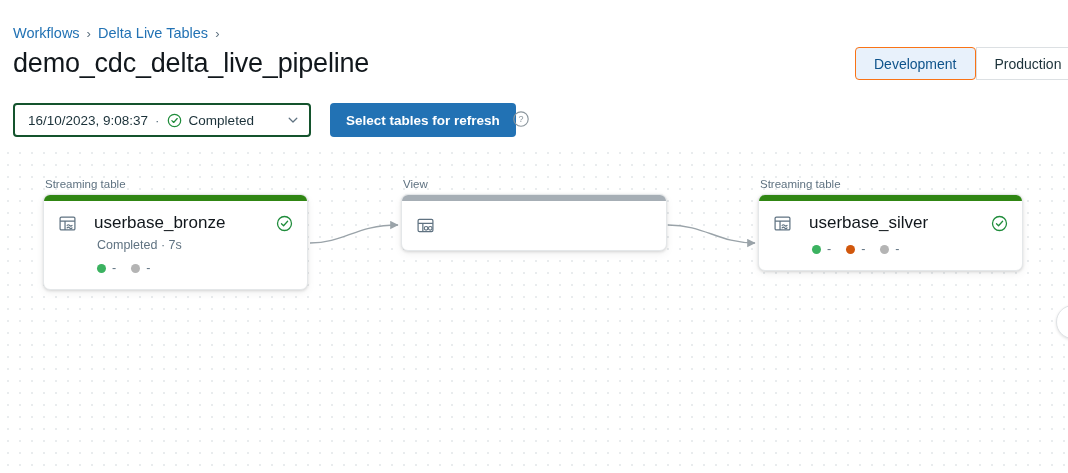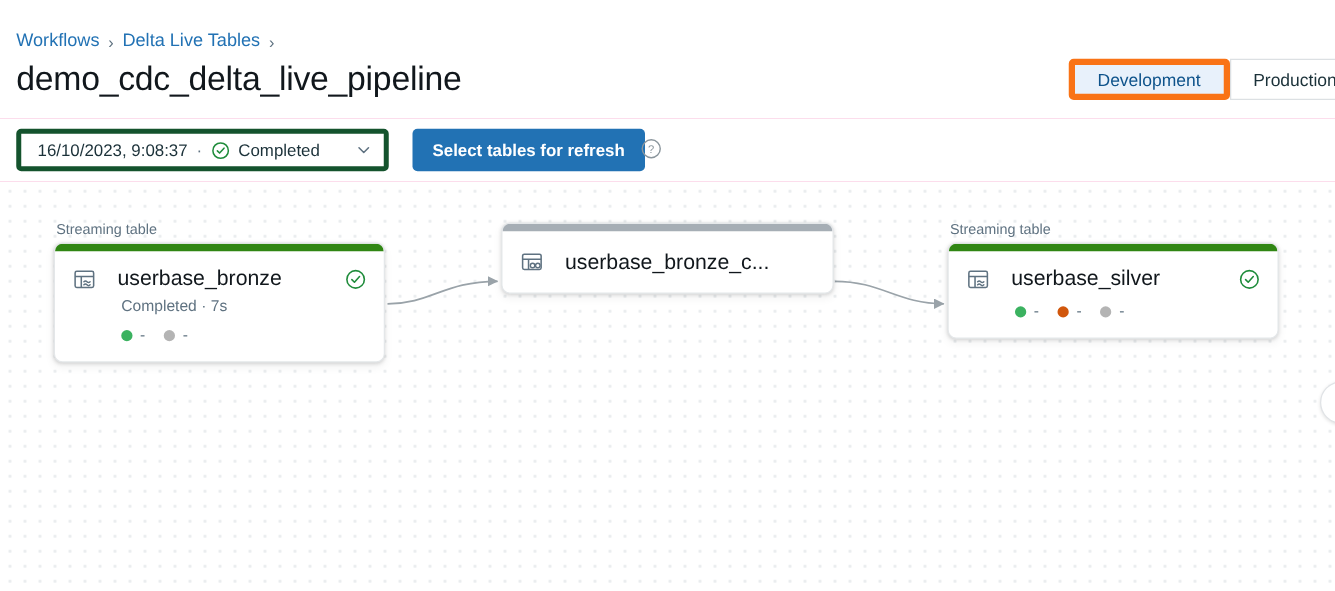--- a/index.html
+++ b/index.html
@@ -15,25 +15,25 @@
   .header { position:absolute; left:0; top:0; width:1068px; height:95px; background:#fff; }
   .breadcrumb { position:absolute; left:13px; top:25px; font-size:14.5px; color:#1b3139; display:flex; align-items:center; gap:7px; white-space:nowrap; }
   .crumb-link { color:#2272b4; cursor:pointer; }
   .crumb-sep { color:#5f7281; font-size:13px; }
   .page-title { position:absolute; left:13px; top:48px; font-size:27px; font-weight:400; color:#11171c; letter-spacing:-0.2px; white-space:nowrap; }
 
   .env-toggle { position:absolute; left:855px; top:47px; height:33px; display:flex; }
   .env-btn { height:33px; display:flex; align-items:center; justify-content:center; padding:0 18px;
              font-size:14px; color:#1b3139; background:#fff; border:1px solid #dce0e3; cursor:pointer; white-space:nowrap; }
   .env-btn.first { border-radius:4px 0 0 4px; }
-  .env-btn.active { background:#e8f1fb; border:5px solid #f97316; color:#0e538b; border-radius:4px; position:relative; z-index:2; }
+  .env-btn.active { background:#e8f1fb; border:1px solid #f97316; color:#0e538b; border-radius:4px; position:relative; z-index:2; }
 
   
   .toolbar { position:absolute; left:0; top:95px; width:1068px; height:50px; background:#fff; }
-  .run-select { position:absolute; left:13px; top:8px; height:34px; min-width:298px; border:4px solid #14532d; border-radius:4px;
+  .run-select { position:absolute; left:13px; top:8px; height:34px; min-width:298px; border:2px solid #14532d; border-radius:4px;
                 background:#fff; display:flex; align-items:center; padding:0 10px 0 13px; gap:7px; font-size:13.5px; color:#1b3139; cursor:pointer; }
   .run-ts { white-space:nowrap; }
   .run-dot { color:#5f7281; }
   .run-status { white-space:nowrap; }
   .chev { margin-left:auto; padding-left:14px; color:#5f7281; display:flex; align-items:center; }
   .refresh-btn { position:absolute; left:330px; top:8px; height:34px; background:#2272b4; color:#fff; border:none; border-radius:4px;
                  padding:0 16px; font-size:13.5px; font-weight:600; cursor:pointer; white-space:nowrap; display:flex; align-items:center; }
   .help-icon { position:absolute; left:512px; top:110px; width:18px; height:18px; cursor:pointer; }
 
   
@@ -164,34 +164,34 @@
               <i class="dot" style="background:#b4b4b4;"></i>
               <span>-</span>
             </span>
           </div>
           <div class="node-pad"></div>
         </div>
       </div>
     </div>
 
     <div class="node-group" style="left:401px; top:33px;">
+      <div class="node-kind">View</div>
       <div class="node view-node" style="width:266px; height:57px;">
         <div class="node-bar" style="background:#a6aeb5; position:absolute; top:0; left:0;"></div>
         <div class="node-body" style="padding-top:6px;">
           <div class="node-row">
             <span style="display:flex;">
               <svg width="19" height="19" viewBox="0 0 20 20">
                 <rect x="2.2" y="3.6" width="15.6" height="12.8" rx="1.4" fill="none" stroke="#5f7281" stroke-width="1.3"></rect>
                 <path d="M2.2 7.8 H17.8 M7.2 7.8 V16.4" stroke="#5f7281" stroke-width="1.3" fill="none"></path>
                 <circle cx="10.6" cy="13" r="1.9" fill="none" stroke="#5f7281" stroke-width="1.2"></circle>
                 <circle cx="15" cy="13" r="1.9" fill="none" stroke="#5f7281" stroke-width="1.2"></circle>
                 <path d="M12.5 13 H13.1" stroke="#5f7281" stroke-width="1.1"></path>
               </svg>
             </span>
-            <span class="node-name">userbase_bronze_c...</span>
           </div>
         </div>
       </div>
     </div>
 
     <div class="node-group" style="left:758px; top:33px;">
       <div class="node-kind">Streaming table</div>
       <div class="node" style="width:265px;">
         <div class="node-bar" style="background:#308613;"></div>
         <div class="node-body">

